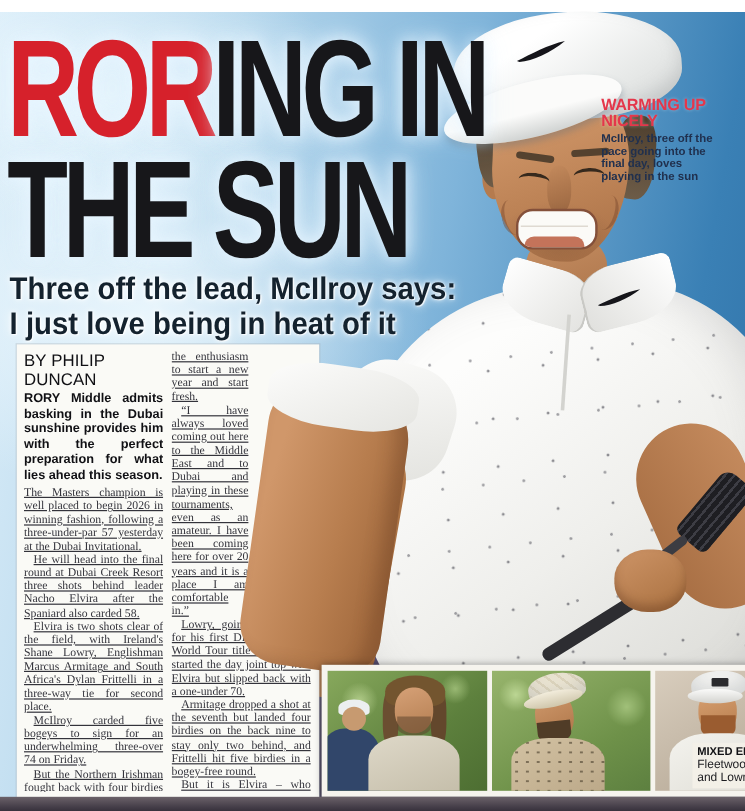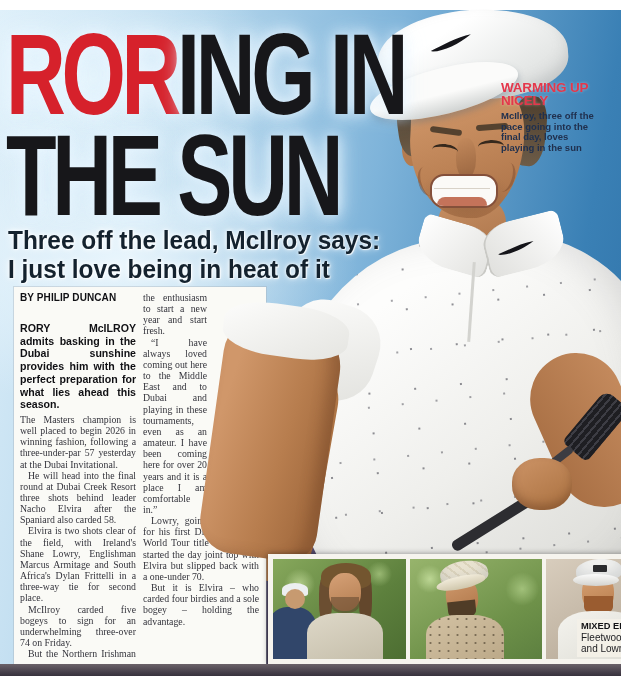--- a/index.html
+++ b/index.html
@@ -97,24 +97,24 @@
   
   .warming{position:absolute;right:24px;top:38px;width:96px;text-align:left;z-index:12;margin-top:44px;}
   .warming .wtitle{font-weight:800;font-size:13.5px;line-height:.96;color:var(--caption_red);letter-spacing:-.2px;
       text-shadow:0 0 3px rgba(255,255,255,.4);}
   .warming .wtext{margin-top:3px;font-weight:700;font-size:9.5px;line-height:1.12;color:var(--caption_navy);}
 
   
   .panel{position:absolute;left:14px;top:287px;width:252px;height:378px;background:var(--panel_bg);z-index:14;
       box-shadow:0 0 0 1px rgba(160,170,178,.35);display:flex;gap:7px;padding:5px 6px;box-sizing:border-box;}
   .col{width:116px;overflow:hidden;}
-  .byline{font-weight:700;font-size:10px;color:#101014;margin-bottom:19px;letter-spacing:.1px;}
+  .byline{font-weight:400;font-size:14px;color:#101014;margin-bottom:2px;letter-spacing:.1px;}
   .lead{font-weight:700;font-size:10.6px;line-height:1.2;color:#101014;margin:0 0 3px 0;text-align:justify;}
   .paras p{margin:0;font-family:"Liberation Serif",serif;font-size:9.8px;line-height:1.14;color:#33333b;
-      text-align:justify;text-indent:8px;}
+      text-align:justify;text-indent:8px;text-decoration:underline;}
   .paras p:first-child{text-indent:0;}
   .arm-float{float:right;width:48px;height:202px;margin:32px 0 4px 4px;}
 
   
   .arm-overlay{position:absolute;left:212px;top:318px;width:118px;height:240px;z-index:16;border-radius:40px 46px 30px 34px;
       transform:rotate(8deg);
       background:linear-gradient(100deg,#d0976a 15%,#b77d4e 60%,#a26a3e 90%);
       box-shadow:inset -10px 0 14px rgba(90,50,25,.3);}
   .arm-overlay .cuff{position:absolute;left:-4px;top:-14px;width:126px;height:52px;border-radius:40%;
       background:linear-gradient(150deg,#fdfdfc,#e4e4e0);}
@@ -234,35 +234,36 @@
   </div>
 
   <div class="warming">
     <div class="wtitle">WARMING UP NICELY</div>
     <div class="wtext">McIlroy, three off the pace going into the final day, loves playing in the sun</div>
   </div>
 
   <div class="panel">
     <div class="col">
       <div class="byline">BY PHILIP DUNCAN</div>
-      <p class="lead">RORY McILROY admits basking in the Dubai sunshine provides him with the perfect preparation for what lies ahead this season.</p>
+      <p class="lead">RORY Middle admits basking in the Dubai sunshine provides him with the perfect preparation for what lies ahead this season.</p>
       <div class="paras">
           <p>The Masters champion is well placed to begin 2026 in winning fashion, following a three-under-par 57 yesterday at the Dubai Invitational.</p>
           <p>He will head into the final round at Dubai Creek Resort three shots behind leader Nacho Elvira after the Spaniard also carded 58.</p>
           <p>Elvira is two shots clear of the field, with Ireland's Shane Lowry, Englishman Marcus Armitage and South Africa's Dylan Frittelli in a three-way tie for second place.</p>
           <p>McIlroy carded five bogeys to sign for an underwhelming three-over 74 on Friday.</p>
           <p>But the Northern Irishman fought back with four birdies to keep himself in title contention.</p>
         </div>
     </div>
     <div class="col">
       <div class="arm-float"></div>
       <div class="paras">
           <p>the enthusiasm to start a new year and start fresh.</p>
           <p>“I have always loved coming out here to the Middle East and to Dubai and playing in these tournaments, even as an amateur. I have been coming here for over 20 years and it is a place I am comfortable in.”</p>
           <p>Lowry, going for his first DP World Tour title since 2022, started the day joint top with Elvira but slipped back with a one-under 70.</p>
+          <p>Armitage dropped a shot at the seventh but landed four birdies on the back nine to stay only two behind, and Frittelli hit five birdies in a bogey-free round.</p>
           <p>But it is Elvira – who carded four birdies and a sole bogey – holding the advantage.</p>
         </div>
     </div>
   </div>
 
   <div class="arm-overlay">
     <div class="cuff"></div>
   </div>
 
   <div class="inset">

